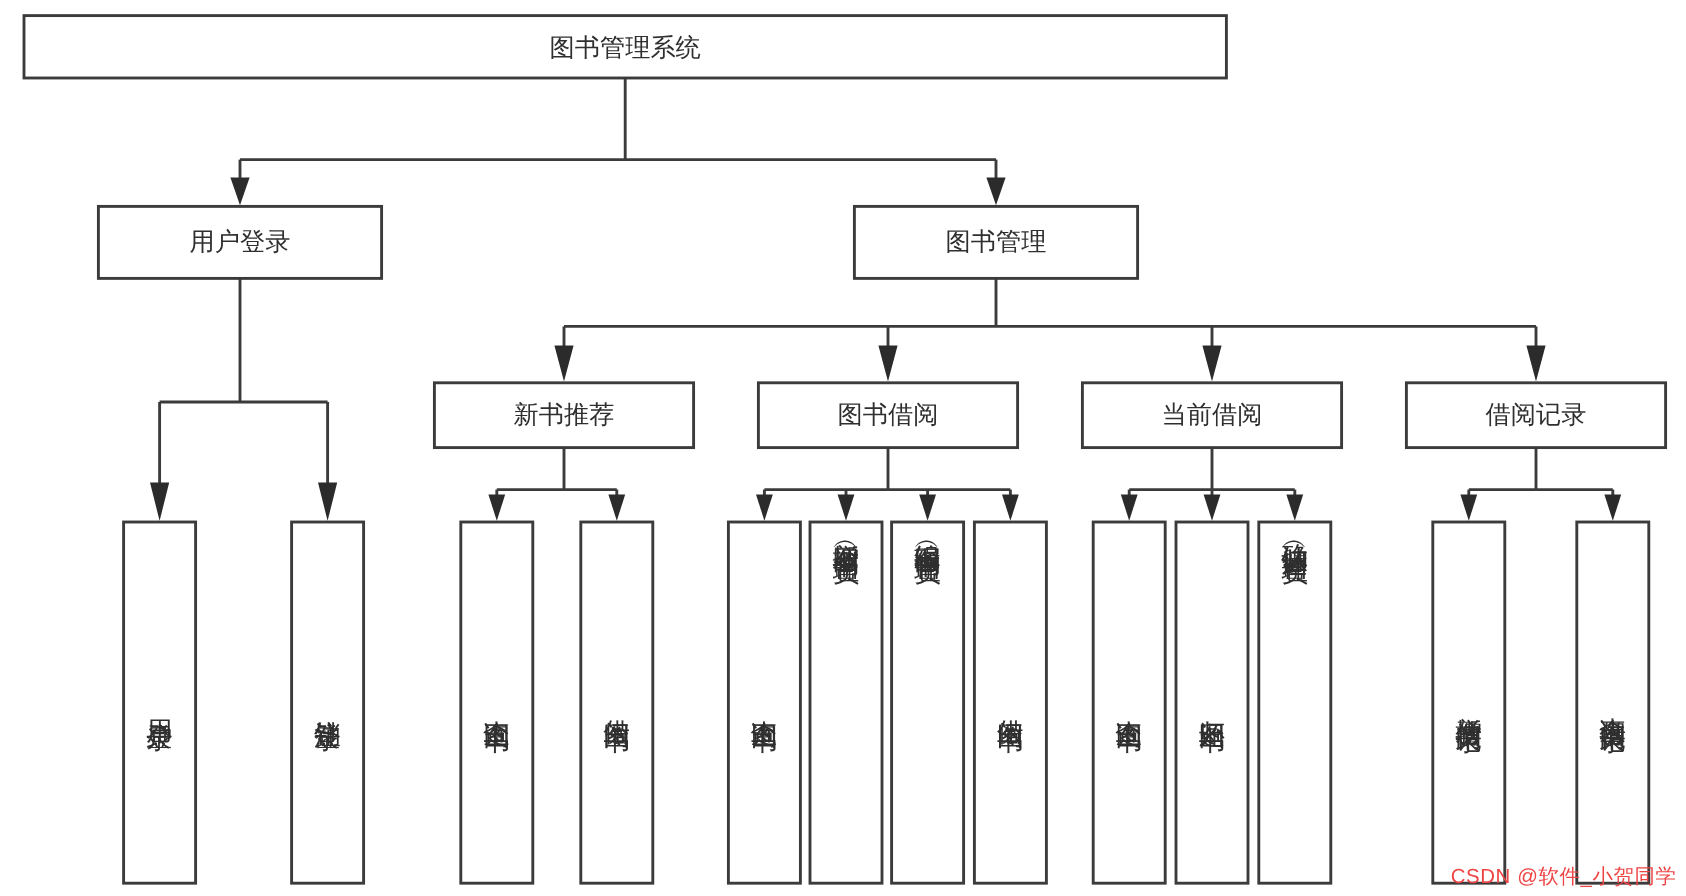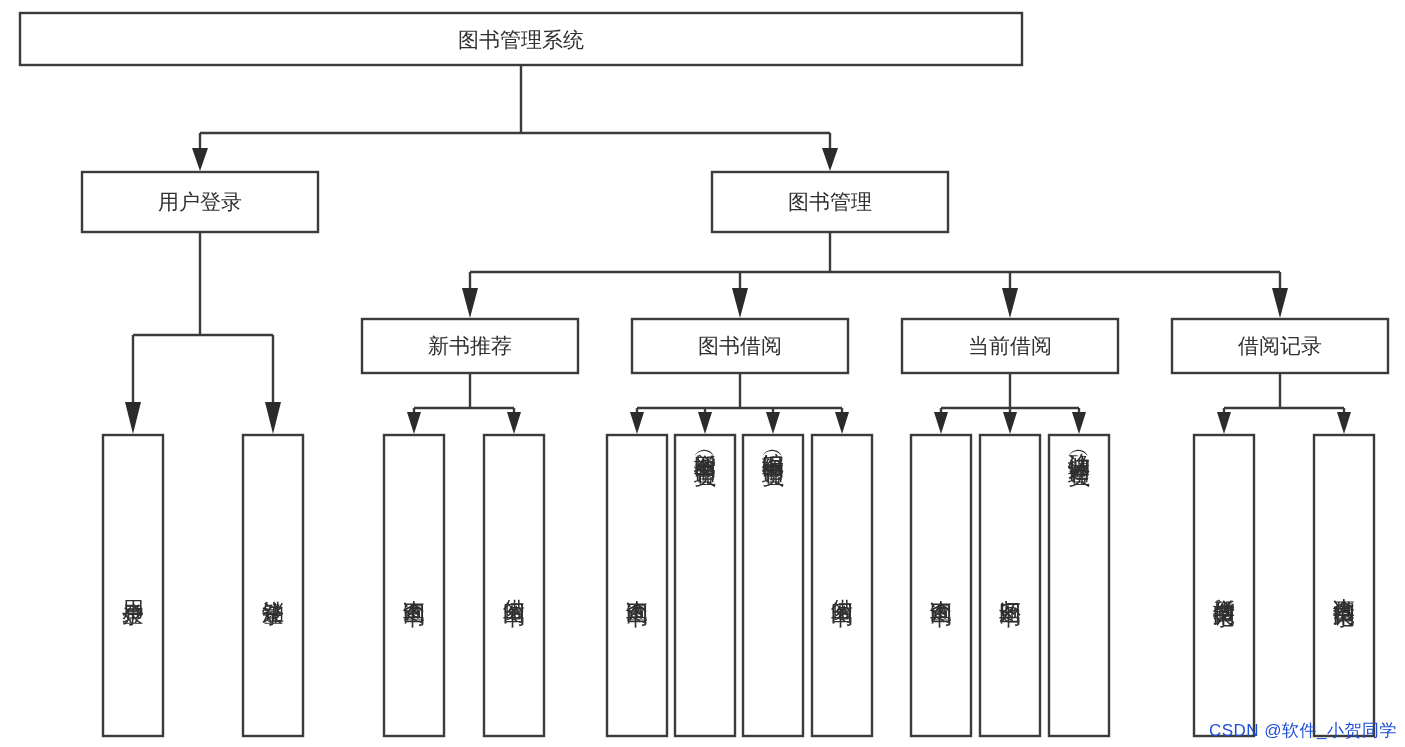--- a/index.html
+++ b/index.html
@@ -67,21 +67,21 @@
     letter-spacing: 2px;
     color: #2f2f2f;
     white-space: nowrap;
   }
   .watermark {
     position: absolute;
     right: 8px;
     bottom: 5px;
     font-family: "Liberation Sans", "DejaVu Sans", sans-serif;
     font-size: 17px;
-    color: #1d4ed8;
+    color: #ef4444;
     letter-spacing: 0.5px;
     white-space: nowrap;
   }
 </style>
 </head>
 <body>
 
 <div id="diagram-root">
 
   <svg class="canvas" viewBox="0 0 1405 747" xmlns="http://www.w3.org/2000/svg">

